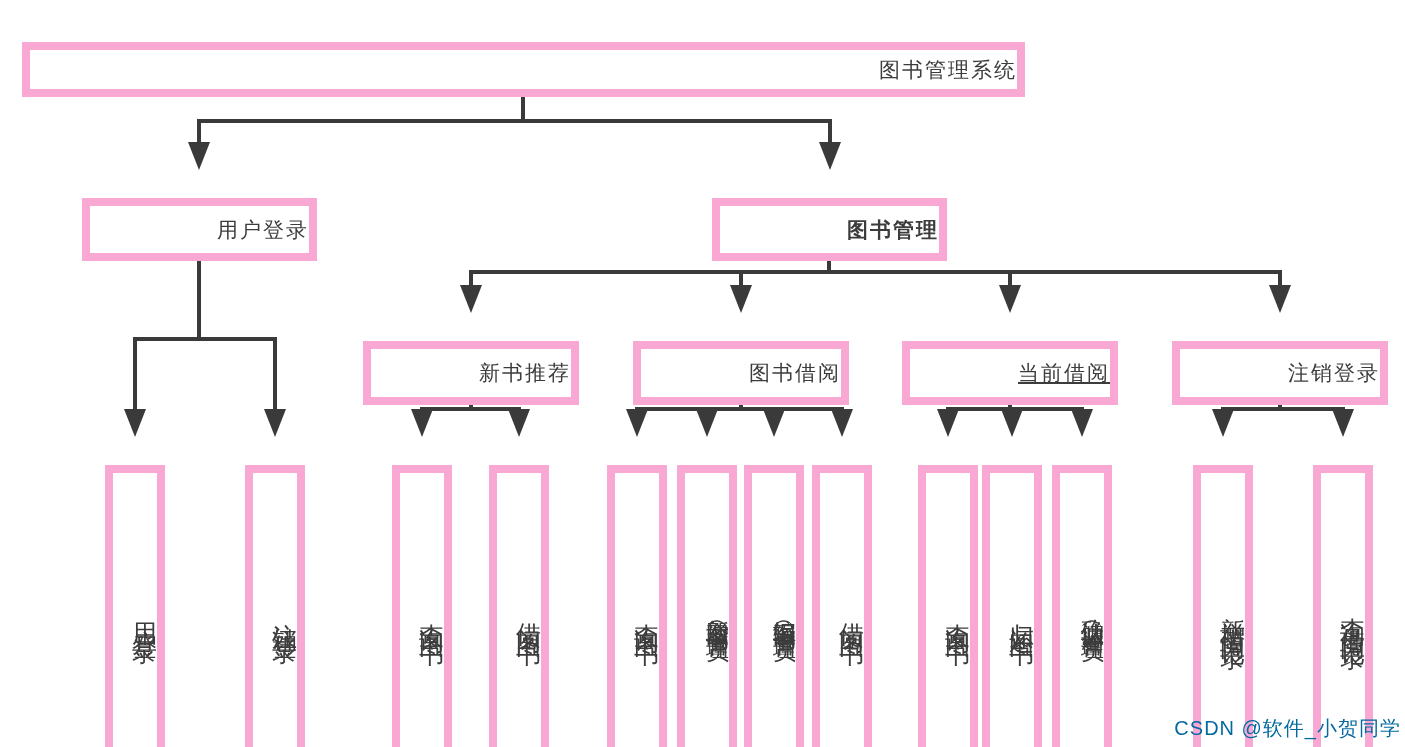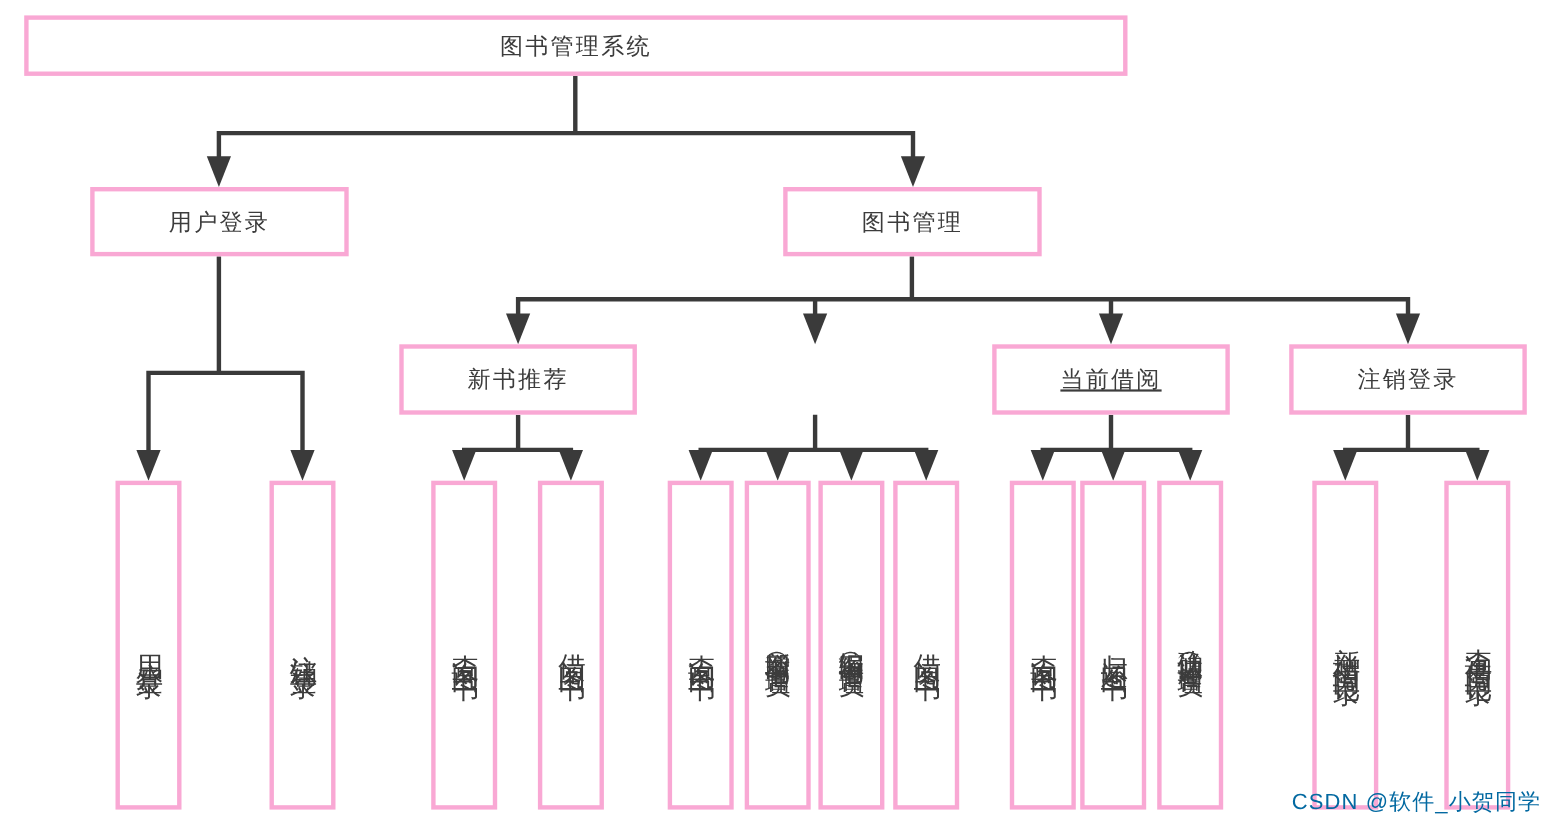--- a/index.html
+++ b/index.html
@@ -5,22 +5,22 @@
   html,body{margin:0;padding:0;background:#ffffff;}
   body{
     width:1405px;height:747px;
     font-family:"Liberation Sans", sans-serif;
     color:#3c3c3c;
   }
   .stage{position:relative;width:1405px;height:747px;overflow:hidden;background:#ffffff;}
   svg.connectors{position:absolute;left:0;top:0;width:1405px;height:747px;}
   .node{
     position:absolute;box-sizing:border-box;
-    border:4px solid #f9a8d4;background:#ffffff;
-    display:flex;align-items:center;justify-content:center;
+    border:8px solid #f9a8d4;background:#ffffff;
+    display:flex;align-items:center;justify-content:flex-end;margin-top:28px;
   }
   .hlabel{font-size:21px;letter-spacing:2px;white-space:nowrap;}
   .root-label{font-size:21px;letter-spacing:2px;}
   .vnode .vlabel{
     writing-mode:vertical-rl;
     text-orientation:mixed;
     font-size:25px;
     letter-spacing:6px;
     line-height:1;
   }
@@ -74,26 +74,29 @@
     <polygon points="1332,409 1354,409 1343,437" fill="#3a3a3a"></polygon>
   </svg>
 
   <div class="node" style="left:22px;top:14px;width:1003px;height:55px;">
     <span class="root-label">图书管理系统</span>
   </div>
 
   <div class="node" style="left:82px;top:170px;width:235px;height:63px;">
     <span class="hlabel">用户登录</span>
   </div>
-  <div class="node" style="left:712px;top:170px;width:235px;height:63px;">
+  <div class="node" style="left:712px;top:170px;width:235px;height:63px;font-weight:bold;">
     <span class="hlabel">图书管理</span>
   </div>
 
   <div class="node" style="left:363px;top:313px;width:216px;height:64px;">
     <span class="hlabel">新书推荐</span>
+  </div>
+  <div class="node" style="left:633px;top:313px;width:216px;height:64px;">
+    <span class="hlabel">图书借阅</span>
   </div>
   <div class="node" style="left:902px;top:313px;width:216px;height:64px;text-decoration:underline;">
     <span class="hlabel">当前借阅</span>
   </div>
   <div class="node" style="left:1172px;top:313px;width:216px;height:64px;">
     <span class="hlabel">注销登录</span>
   </div>
 
   <div class="node vnode" style="left:105px;top:437px;width:60px;height:299px;">
     <span class="vlabel">用户登录</span>

